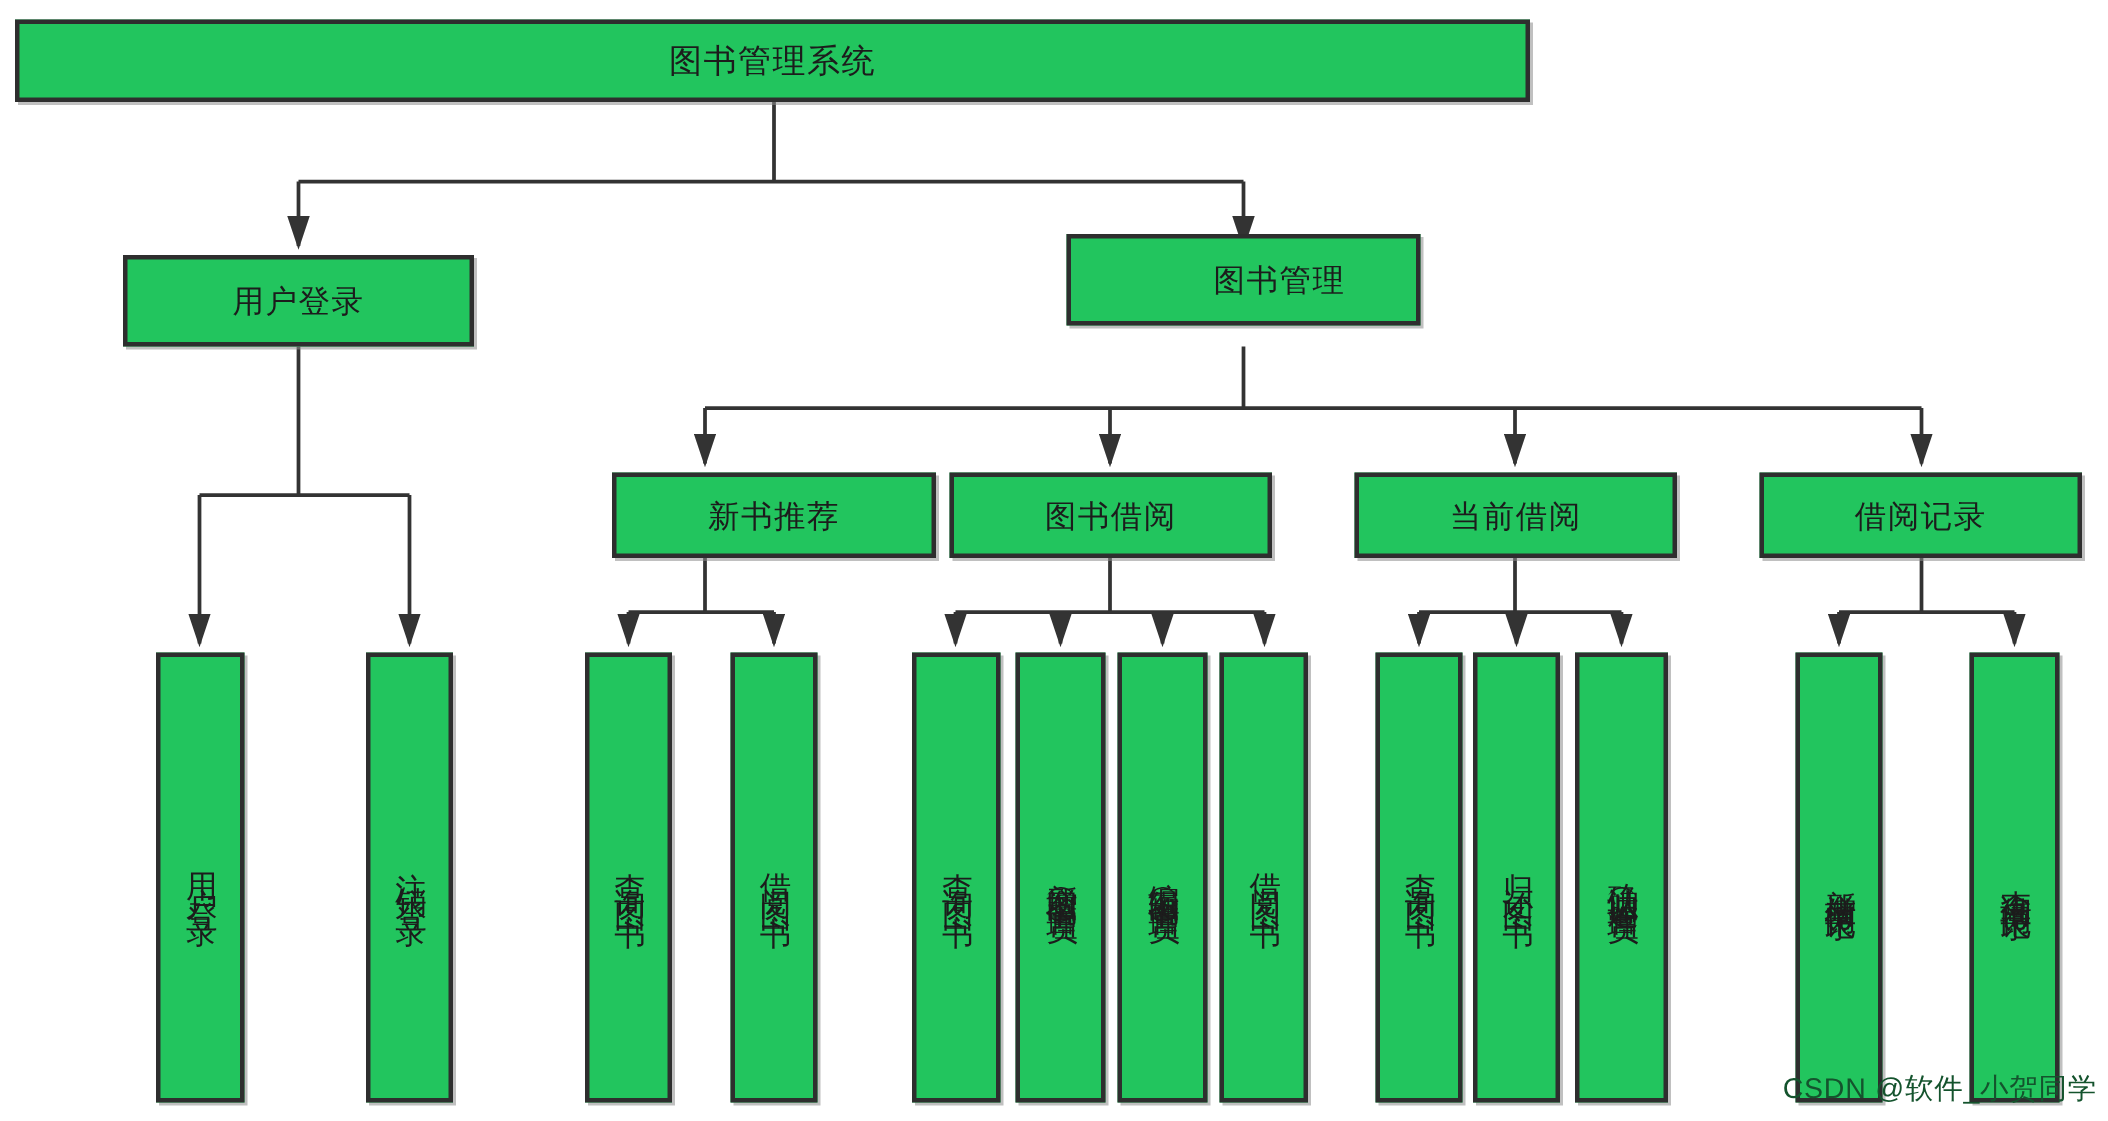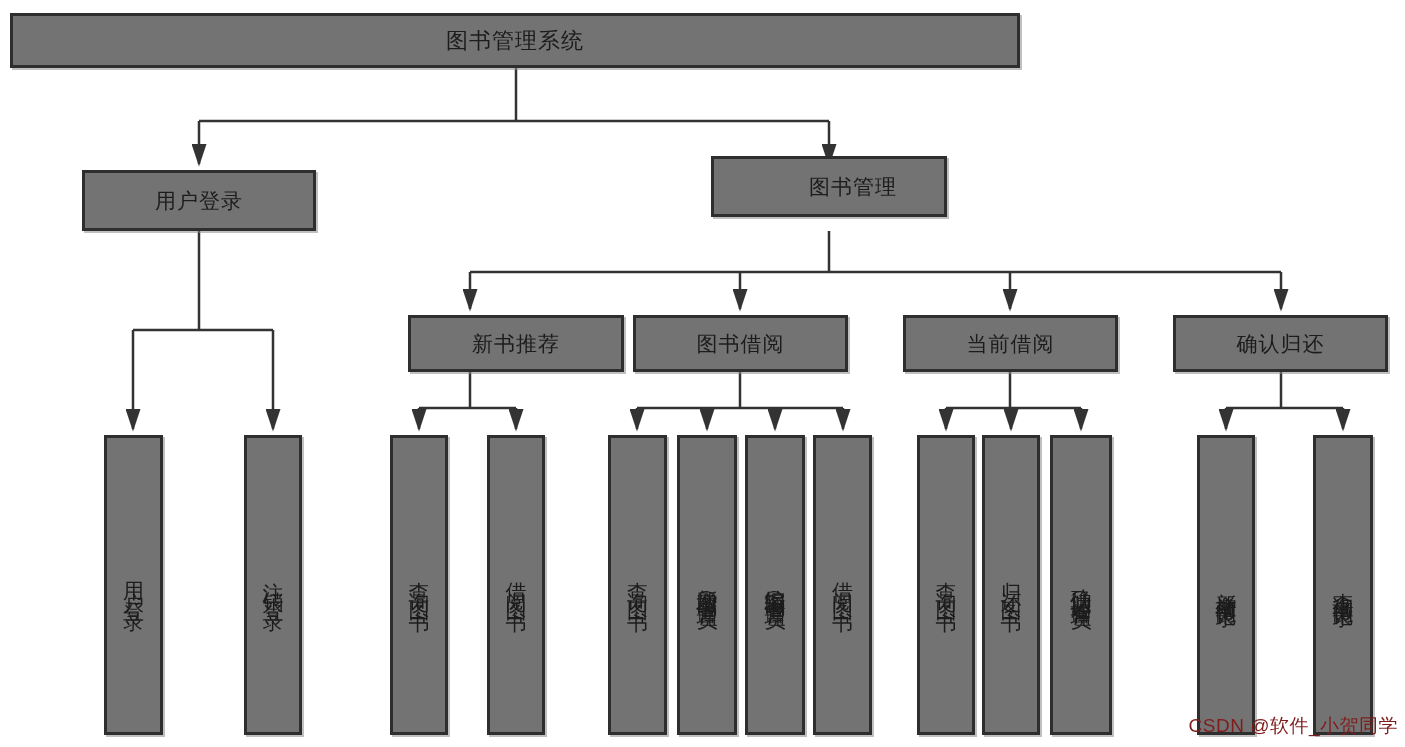--- a/index.html
+++ b/index.html
@@ -17,21 +17,21 @@
   }
   .connector-layer {
     position: absolute;
     left: 0; top: 0;
     width: 1405px; height: 747px;
     pointer-events: none;
   }
   .node {
     position: absolute;
     box-sizing: border-box;
-    background: #737373;
+    background: #22c55e;
     border: 3px solid #2e2e2e;
     box-shadow: 2px 2px 0 0 rgba(140,140,140,0.55);
     display: flex;
     align-items: center;
     justify-content: center;
     color: #1c1c1c;
     text-align: right;
   }
   .hbox {
     font-size: 21px;
@@ -47,21 +47,21 @@
     letter-spacing: 10px;
   }
   .vbox--long {
     letter-spacing: 3px;
   }
   .watermark {
     position: absolute;
     right: 7px;
     bottom: 8px;
     font-size: 19px;
-    color: #7f1d1d;
+    color: #14532d;
     letter-spacing: 0.5px;
     white-space: nowrap;
   }
 </style>
 </head>
 <body>
 
 <div class="canvas">
 
   <svg class="connector-layer" viewBox="0 0 1405 747" xmlns="http://www.w3.org/2000/svg">
@@ -128,21 +128,21 @@
   <div class="node hbox" style="left:362px; top:315px; width:216px; height:57px;margin-left:46px;">
     <span>新书推荐</span>
   </div>
   <div class="node hbox" style="left:903px; top:315px; width:215px; height:57px;">
     <span>当前借阅</span>
   </div>
   <div class="node hbox" style="left:633px; top:315px; width:215px; height:57px;">
     <span>图书借阅</span>
   </div>
   <div class="node hbox" style="left:1173px; top:315px; width:215px; height:57px;">
-    <span>确认归还</span>
+    <span>借阅记录</span>
   </div>
 
   <div class="node vbox" style="left:104px; top:435px; width:59px; height:300px;">
     <span>用户登录</span>
   </div>
   <div class="node vbox" style="left:244px; top:435px; width:58px; height:300px;">
     <span>注销登录</span>
   </div>
 
   <div class="node vbox" style="left:390px; top:435px; width:58px; height:300px;">

